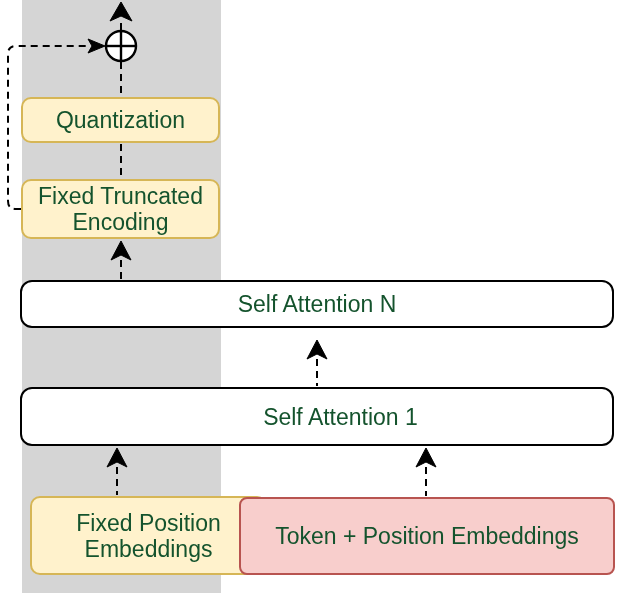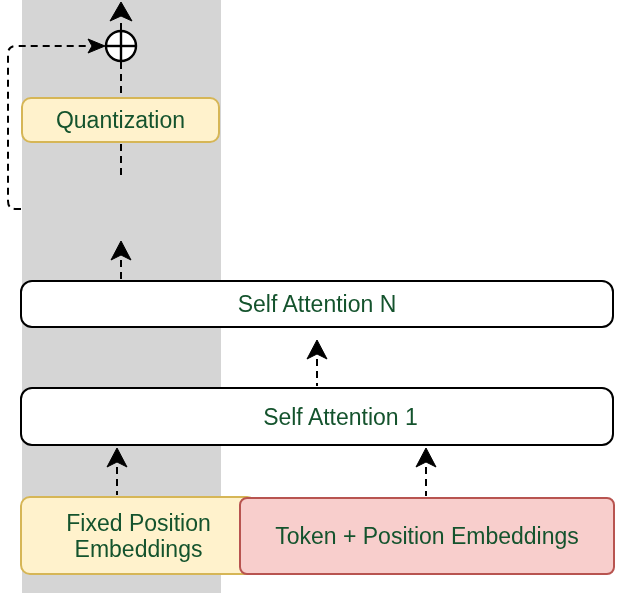--- a/index.html
+++ b/index.html
@@ -91,23 +91,25 @@
 
     <polygon class="arrowhead" points="117,448 107,467 117,462 127,467"></polygon>
     <path class="dash" d="M 117 467 V 495"></path>
 
     <polygon class="arrowhead" points="426,448 416,467 426,462 436,467"></polygon>
     <path class="dash" d="M 426 467 V 496"></path>
   </svg>
 
   <div class="node yellow" style="left:21px; top:97px; width:199px; height:46px;">Quantization</div>
 
+  <div class="node yellow" style="left:21px; top:179px; width:199px; height:60px;">Fixed Truncated
+Encoding</div>
 
   <div class="node white" style="left:20px; top:280px; width:594px; height:48px;">Self Attention N</div>
 
   <div class="node white" style="left:20px; top:387px; width:594px; height:59px;padding-left:47px;">Self Attention 1</div>
 
-  <div class="node yellow" style="left:20px; top:496px; width:237px; height:79px;">Fixed Position
+  <div class="node yellow" style="left:30px; top:496px; width:237px; height:79px;">Fixed Position
 Embeddings</div>
 
   <div class="node red" style="left:239px; top:497px; width:376px; height:78px;border-radius:8px;">Token + Position Embeddings</div>
 
 </div>
 
 </body></html>

